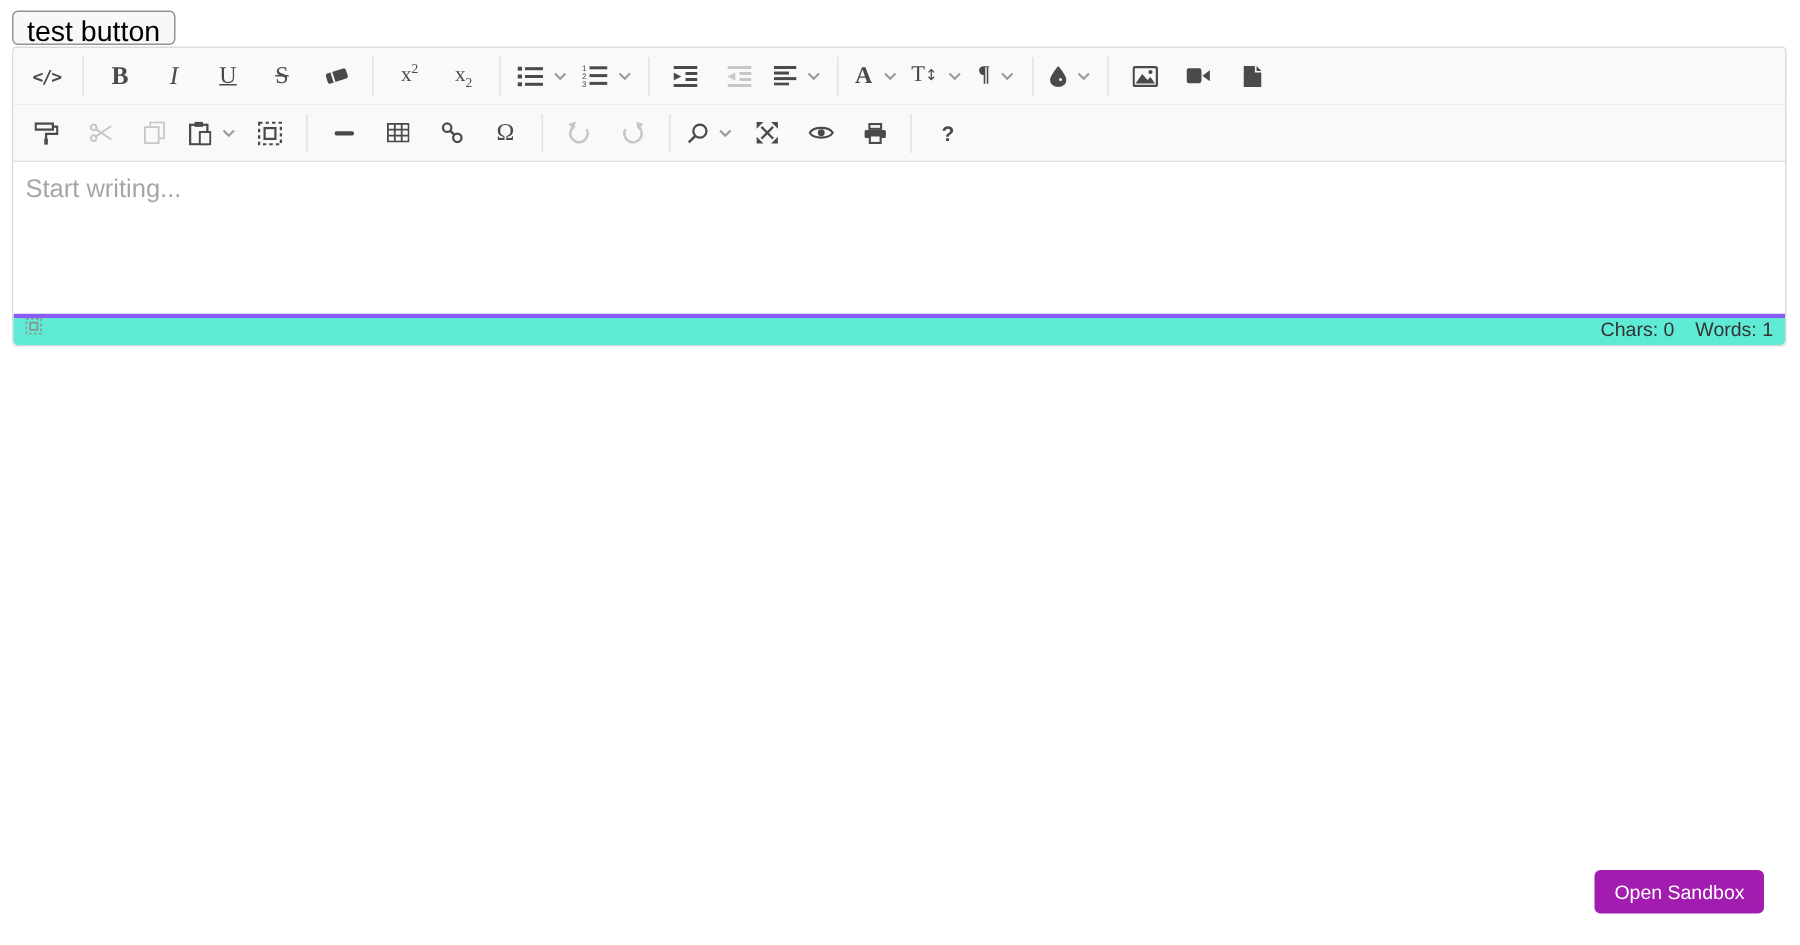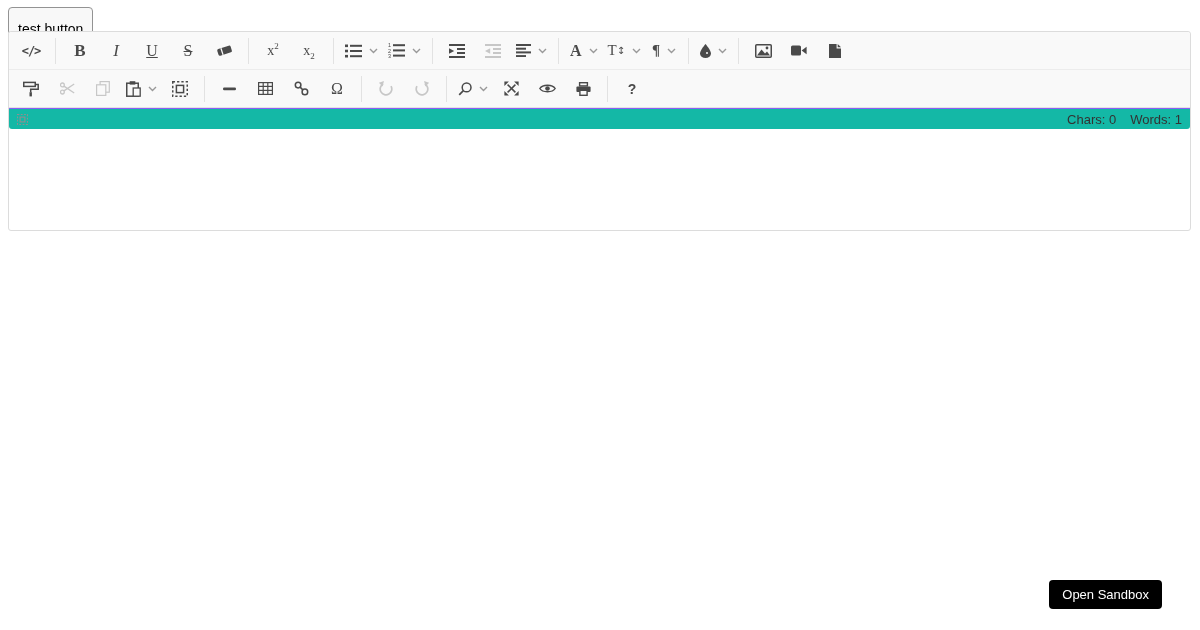--- a/index.html
+++ b/index.html
@@ -1,19 +1,19 @@
 <!DOCTYPE html>
 <html><head>
 <meta charset="utf-8">
 <style>
   *{box-sizing:border-box;margin:0;padding:0}
   html,body{width:1200px;height:630px}
   body{background:#ffffff;font-family:"Liberation Sans",sans-serif;position:relative;overflow:hidden}
 
-  .test-btn{position:absolute;left:8px;top:7px;height:23px;padding:13px 9px;font-size:14px;
+  .test-btn{position:absolute;left:8px;top:7px;height:23px;padding:3px 9px;font-size:19px;
     font-family:"Liberation Sans",sans-serif;color:#000;background:#f8f8f8;
     border:1px solid #939393;border-radius:4px;cursor:pointer}
 
   .editor{position:absolute;left:8px;top:31px;width:1183px;height:200px;
     border:1px solid #dcdcdc;border-radius:3px;background:#fff;display:flex;flex-direction:column}
 
   .tb-row{flex:0 0 38px;height:38px;background:#f9f9f9;display:flex;align-items:center;padding:0 4px}
   .tb-row1{border-bottom:1px solid #ececec;border-radius:3px 3px 0 0}
   .tb-row2{border-bottom:1px solid #e3e3e3}
 
@@ -35,26 +35,26 @@
   .gA{font-family:"Liberation Serif",serif;font-weight:700;font-size:16px}
   .gT{font-family:"Liberation Serif",serif;font-size:15px}
   .gT .arr{font-size:10px;font-family:"DejaVu Sans",sans-serif;vertical-align:1px}
   .gpara{font-family:"Liberation Serif",serif;font-weight:700;font-size:15px}
   .gomega{font-family:"Liberation Serif",serif;font-size:16px}
   .ghelp{font-weight:700;font-size:14px}
 
   .content{flex:1 1 auto;background:#fff;padding:8px;cursor:text}
   .placeholder{font-size:17px;color:#a6a6a6}
 
-  .statusbar{flex:0 0 21px;background:#14b8a6;border-top:1px solid #8b5cf6;display:flex;
-    align-items:center;justify-content:space-between;padding:0 8px;border-radius:0 0 3px 3px}
+  .statusbar{flex:0 0 21px;background:#5eead4;border-top:3px solid #8b5cf6;display:flex;
+    align-items:flex-start;justify-content:space-between;padding:0 8px;border-radius:0 0 3px 3px}
   .sb-left{color:#8f8f8f;display:flex;align-items:center;cursor:pointer;background:none;border:none;padding:0}
   .sb-right{display:flex;gap:14px;font-size:13px;color:#333}
 
-  .sandbox{position:absolute;right:38px;bottom:21px;height:29px;padding:0 13px;background:#000000;
+  .sandbox{position:absolute;right:24px;bottom:21px;height:29px;padding:0 13px;background:#a21caf;
     color:#fff;border:none;border-radius:4px;font-size:13px;font-family:"Liberation Sans",sans-serif;
     cursor:pointer;display:flex;align-items:center}
 </style>
 </head>
 <body>
 
 <button class="test-btn">test button</button>
 
 <div class="editor">
 
@@ -331,20 +331,23 @@
       </svg>
     </button>
 
     <div class="tb-sep"></div>
 
     <button class="tb-btn">
       <span class="g ghelp">?</span>
     </button>
   </div>
 
+  <div class="content">
+    <span class="placeholder">Start writing...</span>
+  </div>
 
   <div class="statusbar">
     <button class="sb-left">
       <svg width="11" height="11" viewBox="0 0 11 11">
         <rect x="0.5" y="0.5" width="10" height="10" fill="none" stroke="currentColor" stroke-width="1.1" stroke-dasharray="1.8 1.5"></rect>
         <rect x="3.1" y="3.1" width="4.8" height="4.8" fill="none" stroke="currentColor" stroke-width="1.1"></rect>
       </svg>
     </button>
     <div class="sb-right">
       <span>Chars: 0</span>

